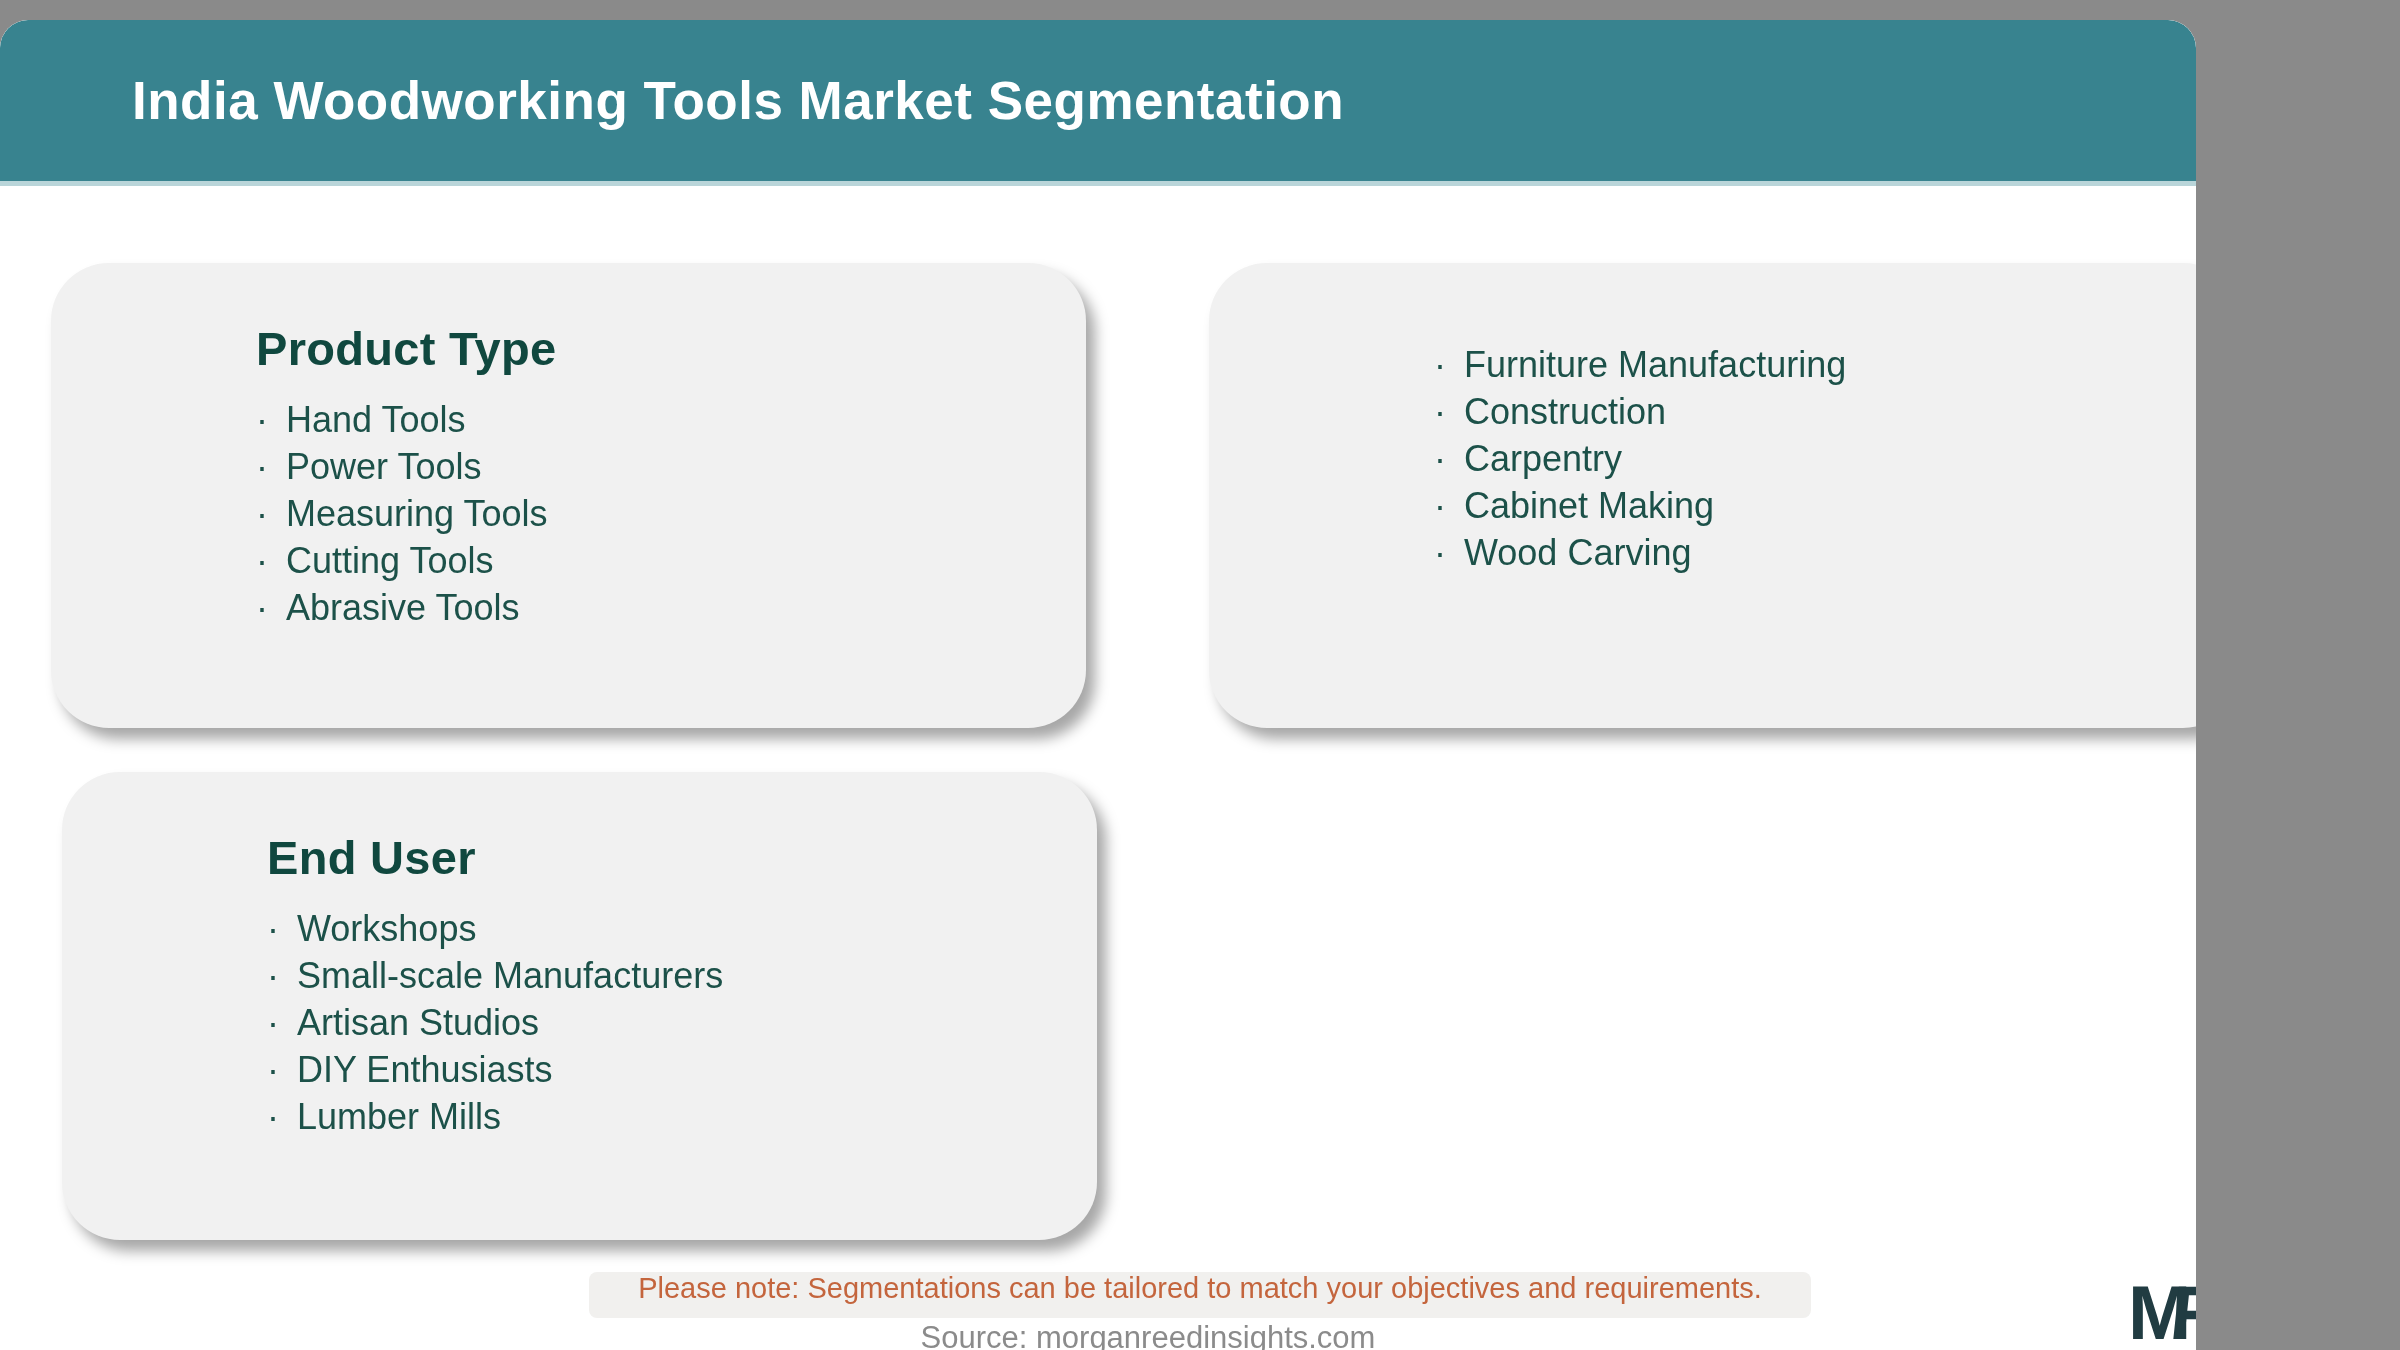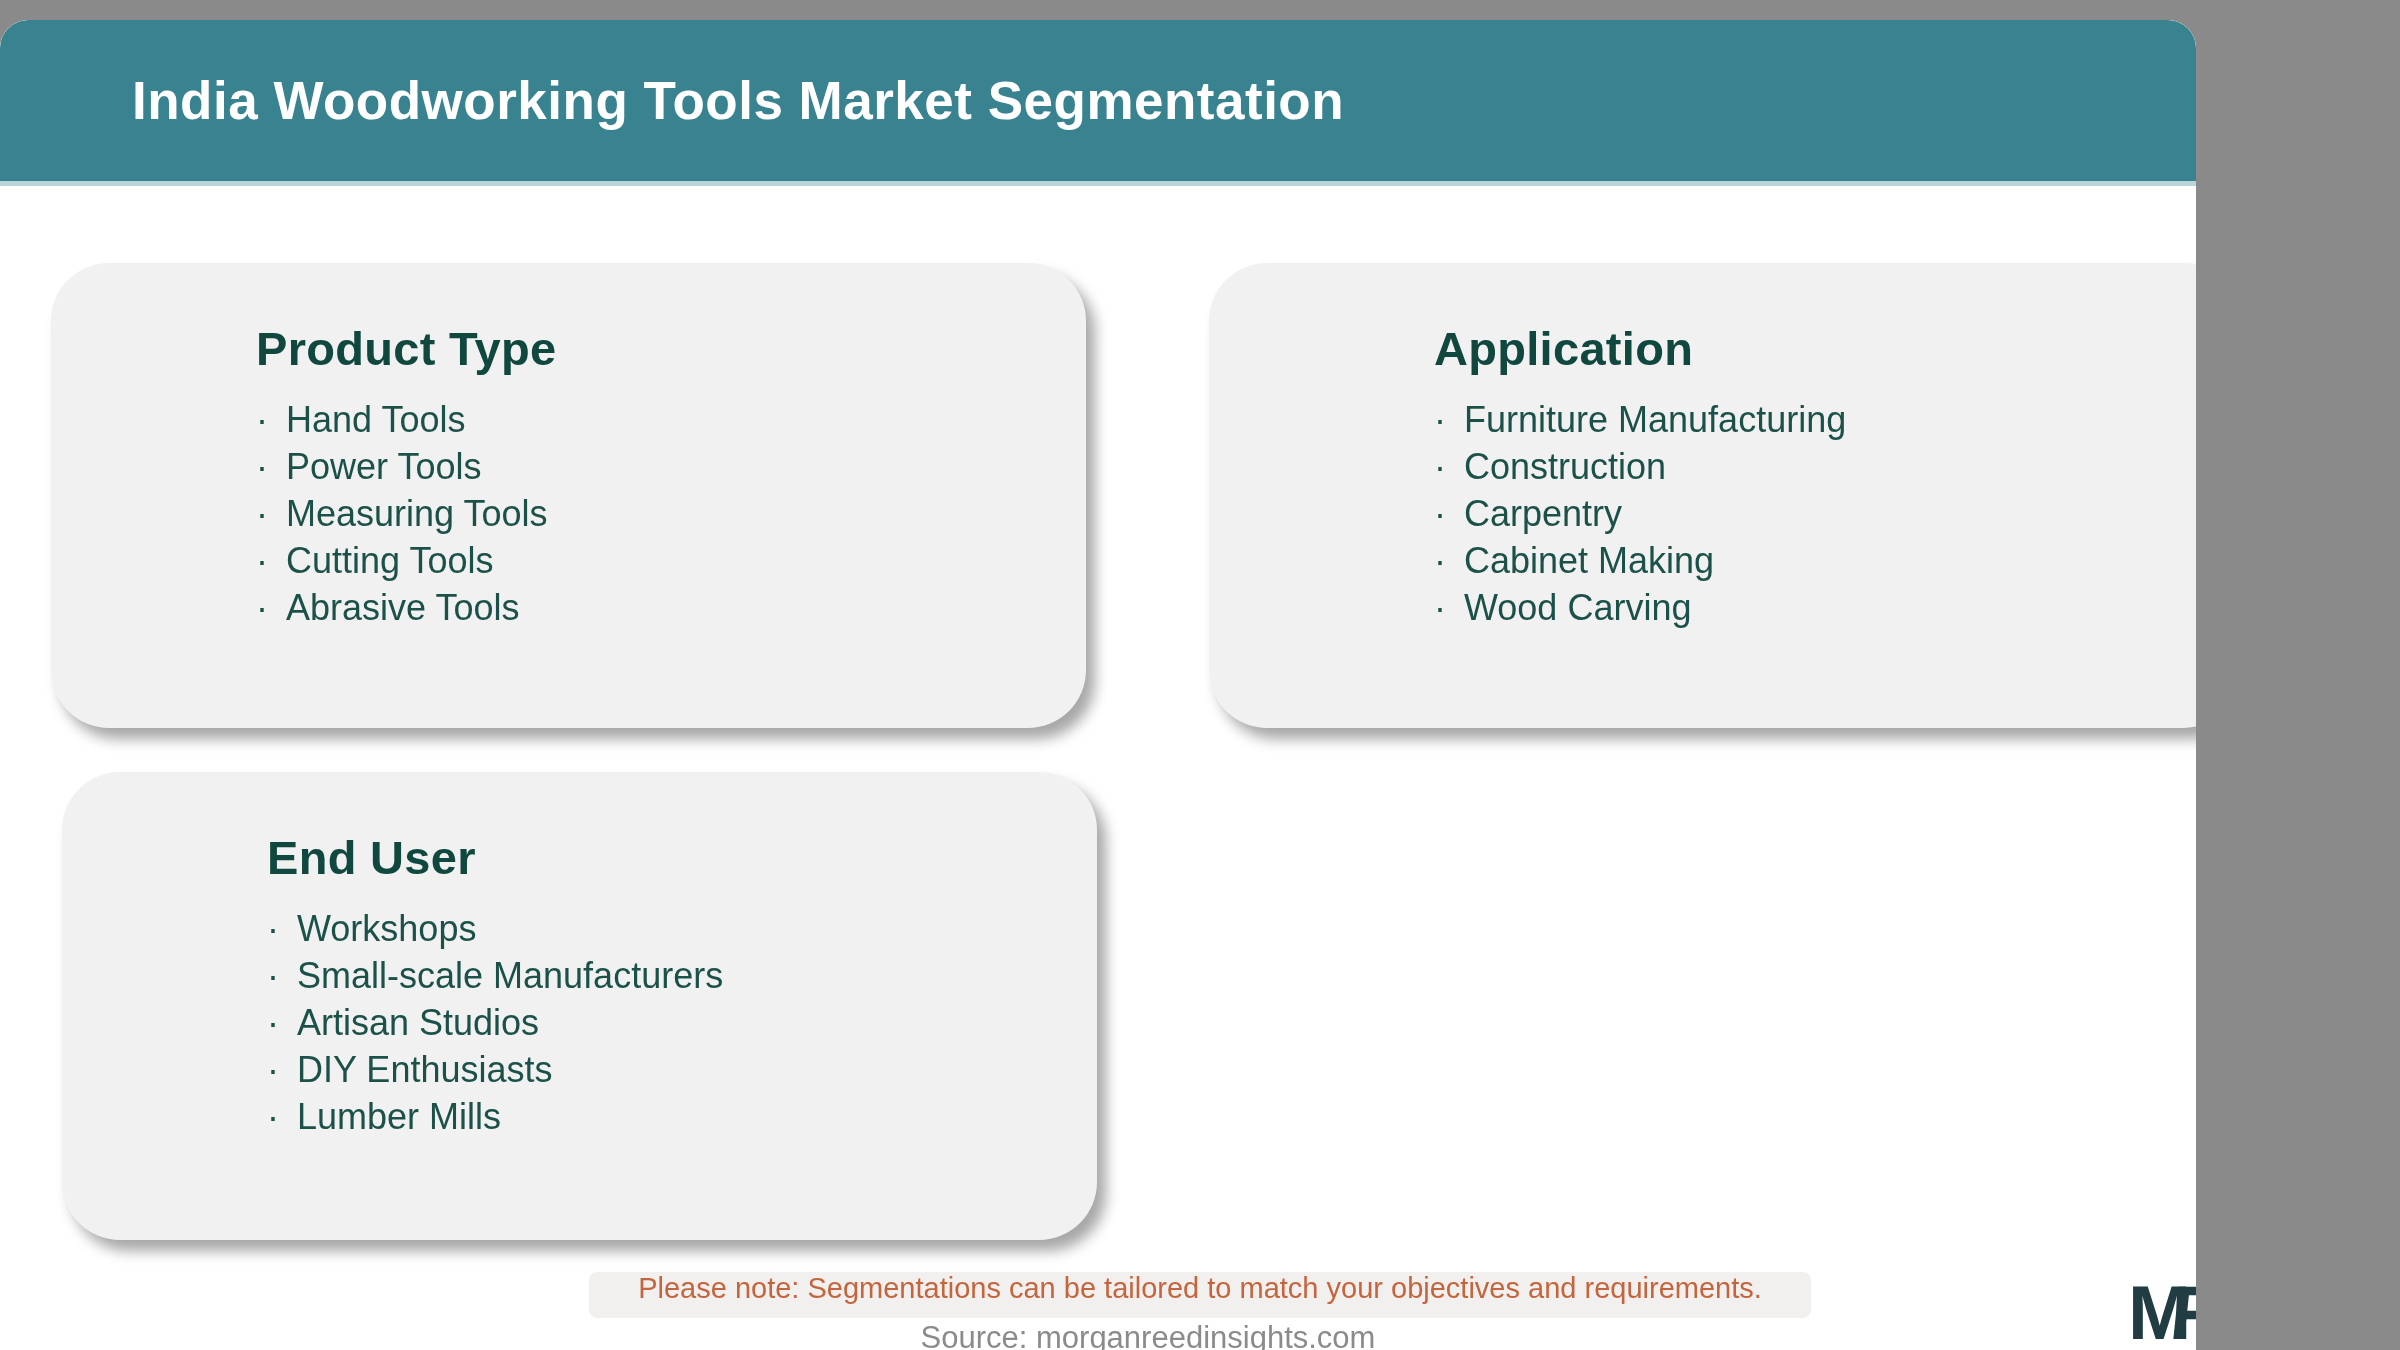--- a/index.html
+++ b/index.html
@@ -136,21 +136,20 @@
     <ul>
       <li>Hand Tools</li>
       <li>Power Tools</li>
       <li>Measuring Tools</li>
       <li>Cutting Tools</li>
       <li>Abrasive Tools</li>
     </ul>
   </section>
 
   <section class="card card-2">
-    <h2>Application</h2>
     <ul>
       <li>Furniture Manufacturing</li>
       <li>Construction</li>
       <li>Carpentry</li>
       <li>Cabinet Making</li>
       <li>Wood Carving</li>
     </ul>
   </section>
 
   <section class="card card-3">

